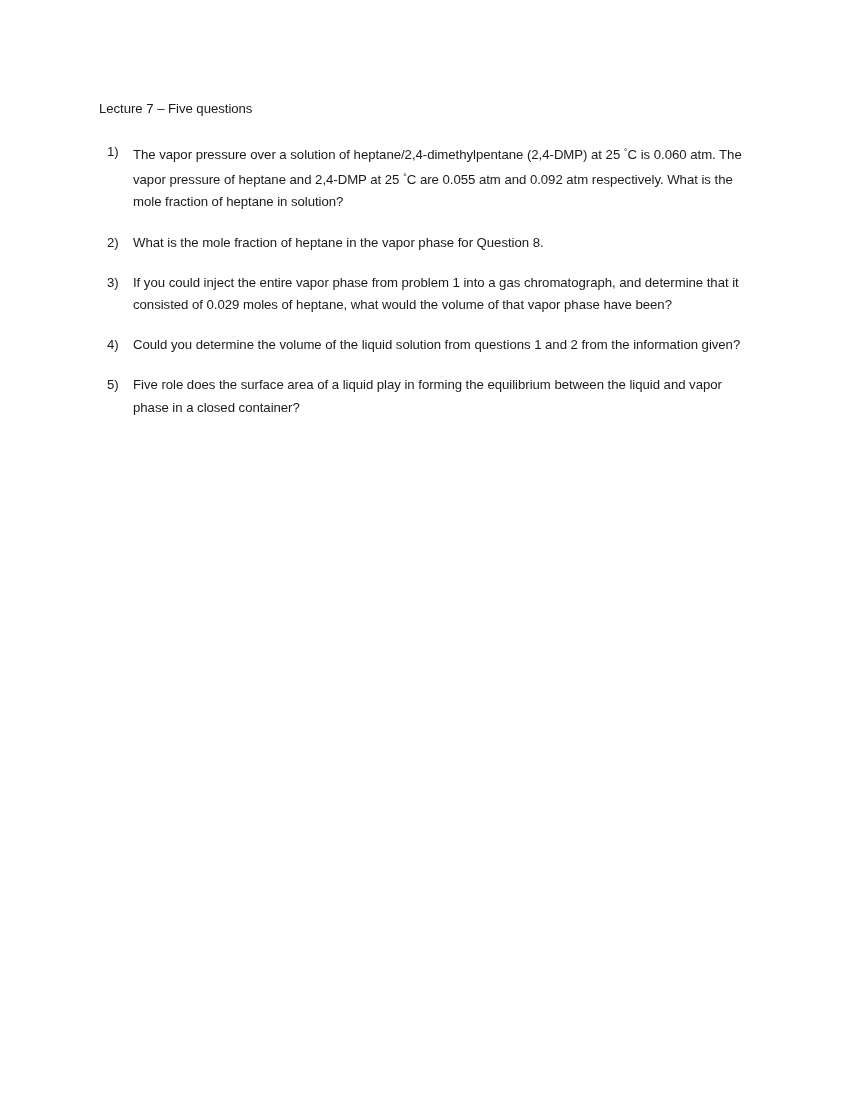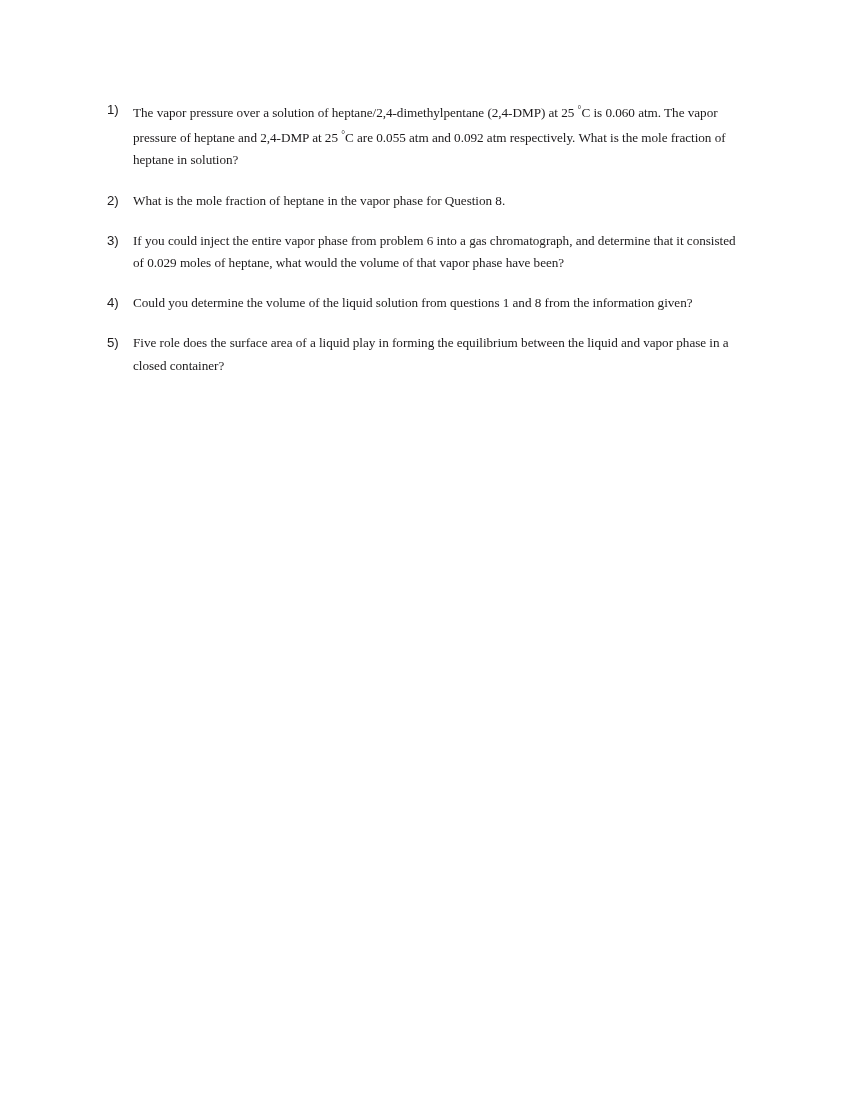--- a/index.html
+++ b/index.html
@@ -84,56 +84,56 @@
   .qnum {
     position: absolute;
     left: 8px;
     top: 0;
     width: 22px;
     text-align: left;
     white-space: pre;
   }
   .qtext {
     display: block;
-    font-family: Liberation Serif, serif;
   }
   .deg {
     font-size: 9.5px;
     vertical-align: 4px;
     letter-spacing: 0;
   }
 </style>
 </head>
 <body>
 
 <div class="page">
   <div class="content">
 
 
+    <p class="doc-title">Lecture 7 – Five questions</p>
 
     <ol class="qlist">
 
       <li class="qitem">
         <span class="qnum">1)</span>
         <span class="qtext">The vapor pressure over a solution of heptane/2,4-dimethylpentane (2,4-DMP) at 25 <span class="deg">°</span>C is 0.060 atm. The vapor pressure of heptane and 2,4-DMP at 25 <span class="deg">°</span>C are 0.055 atm and 0.092 atm respectively. What is the mole fraction of heptane in solution?</span>
       </li>
 
       <li class="qitem">
         <span class="qnum">2)</span>
         <span class="qtext">What is the mole fraction of heptane in the vapor phase for Question 8.</span>
       </li>
 
       <li class="qitem">
         <span class="qnum">3)</span>
-        <span class="qtext">If you could inject the entire vapor phase from problem 6 into a gas chromatograph, and determine that it consisted of 0.029 moles of heptane, what would the volume of that vapor phase have been?</span>
+        <span class="qtext">If you could inject the entire vapor phase from problem 1 into a gas chromatograph, and determine that it consisted of 0.029 moles of heptane, what would the volume of that vapor phase have been?</span>
       </li>
 
       <li class="qitem">
         <span class="qnum">4)</span>
-        <span class="qtext">Could you determine the volume of the liquid solution from questions 1 and 8 from the information given?</span>
+        <span class="qtext">Could you determine the volume of the liquid solution from questions 1 and 2 from the information given?</span>
       </li>
 
       <li class="qitem">
         <span class="qnum">5)</span>
         <span class="qtext">Five role does the surface area of a liquid play in forming the equilibrium between the liquid and vapor phase in a closed container?</span>
       </li>
 
     </ol>
   </div>
 </div>

